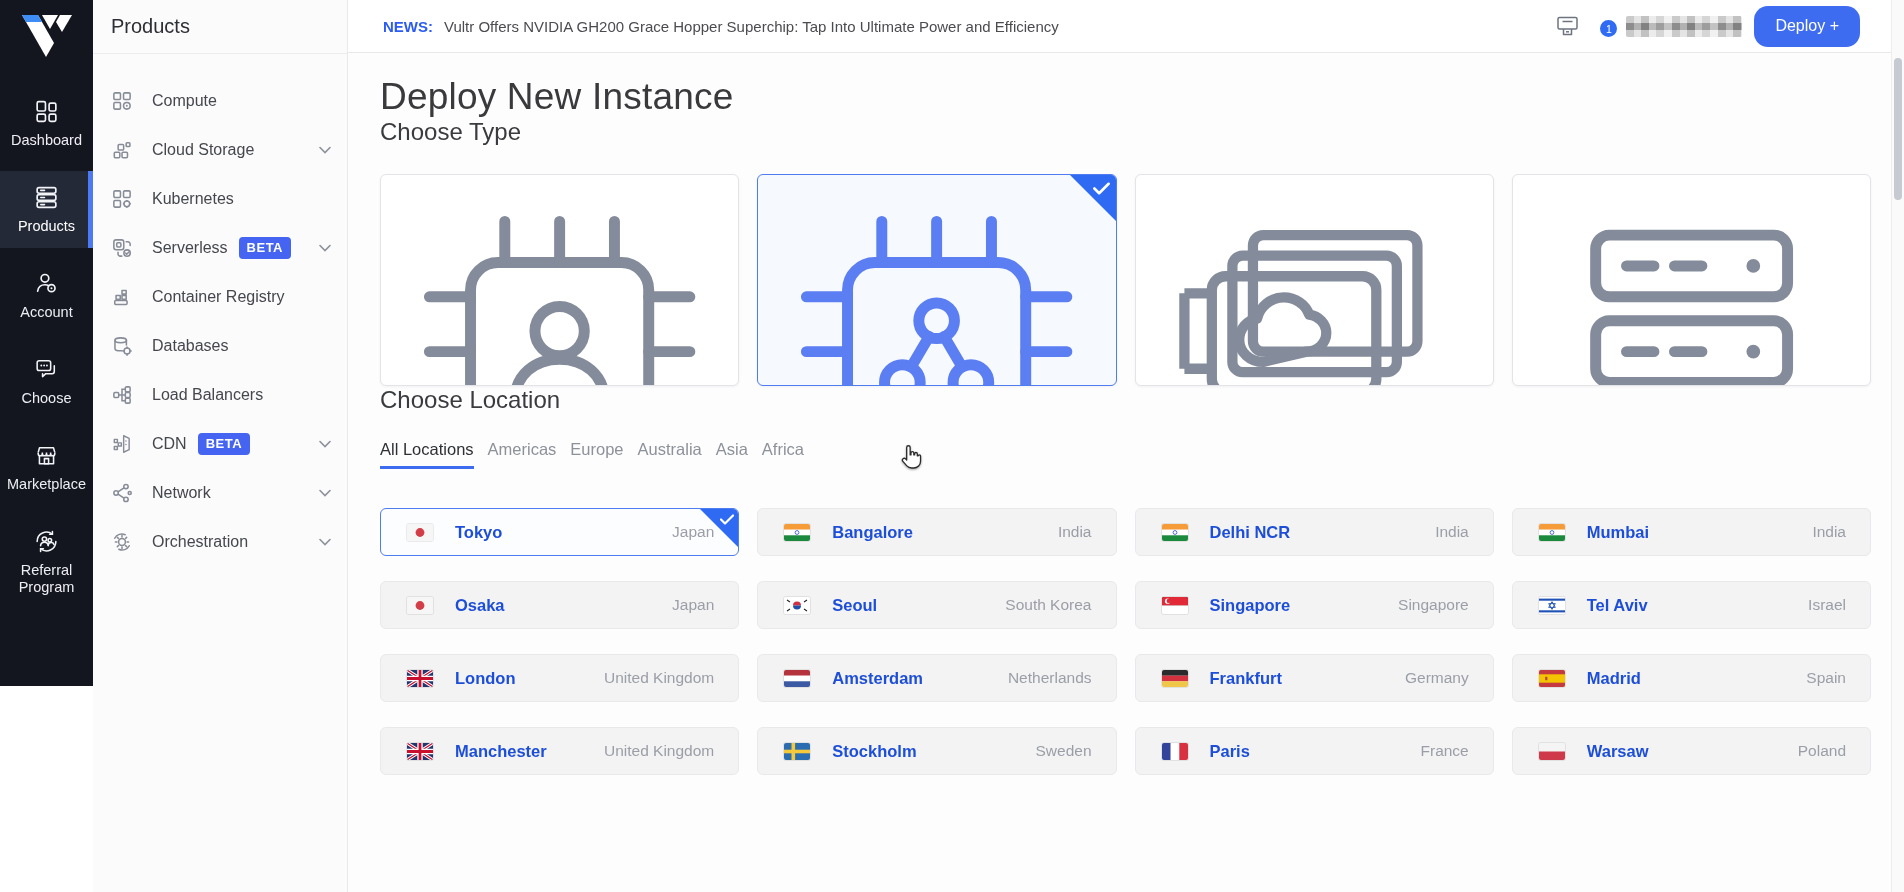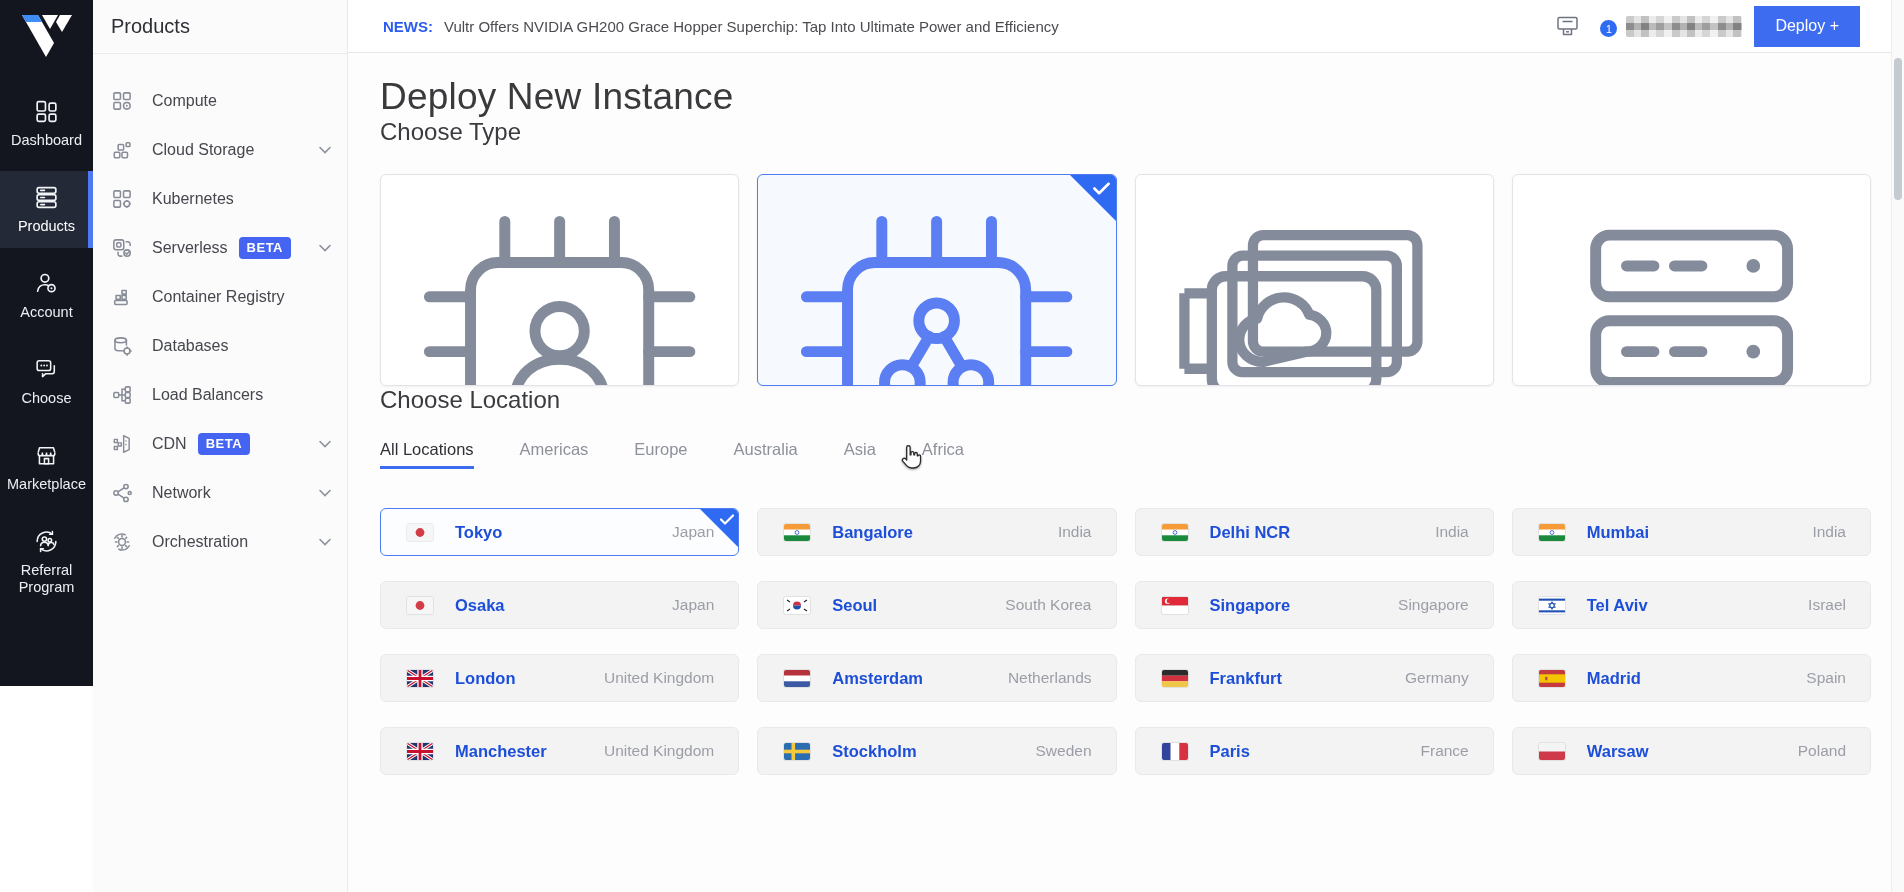--- a/index.html
+++ b/index.html
@@ -41,42 +41,42 @@
   .tb-icon{width:25px;height:25px;color:#6e7380;cursor:pointer;}
   .atm{margin-right:30px;}
   .bell-wrap{position:relative;margin-right:16px;}
   .badge{position:absolute;top:-8px;right:-9px;min-width:13px;height:17px;padding:0 2px;
          background:#2f6cf3;border:2px solid #fff;border-radius:50%;color:#fff;font-size:10.5px;
          display:flex;align-items:center;justify-content:center;}
   .redacted{width:116px;height:21px;border-radius:2px;margin-right:12px;cursor:pointer;
     background:
       repeating-linear-gradient(0deg, rgba(255,255,255,.45) 0 7px, rgba(90,90,90,.25) 7px 14px),
       repeating-linear-gradient(90deg,#9e9e9e 0 8px,#cfcfcf 8px 15px,#8f8f8f 15px 23px,#dcdcdc 23px 30px,#b4b4b4 30px 38px,#e6e6e6 38px 46px);}
-  .deploy-btn{height:41px;padding:0 21px;background:#3e6cf0;border:none;border-radius:0;
+  .deploy-btn{height:41px;padding:0 21px;background:#3e6cf0;border:none;border-radius:14px;
               color:#fff;font-size:16px;font-family:inherit;cursor:pointer;}
 
   
   .content{position:absolute;left:348px;top:53px;right:0;bottom:0;background:#fdfdfe;
            padding:0 33px 15px 32px;box-sizing:border-box;overflow:hidden;}
   h1.pg{margin:23px 0 0 0;font-size:37px;font-weight:400;color:#3a3a3d;letter-spacing:.2px;}
   h2.sec{font-size:24px;font-weight:500;color:#3a3b3e;margin:0;}
   .mt-type{margin-top:94px;}
   .mt-loc{margin-top:37px;}
 
   .type-grid{display:grid;grid-template-columns:repeat(4,1fr);gap:18px;margin-top:28px;}
   .type-card{position:relative;height:212px;background:#fff;border:1px solid #e4e4e8;border-radius:6px;
              box-sizing:border-box;padding:19px 21px;box-shadow:0 1px 3px rgba(20,22,31,.05);cursor:pointer;overflow:hidden;}
   .type-card.selected{border:1.5px solid #4f7cf0;background:#f6f9fd;}
   .tc-icon{width:46px;height:46px;color:#848b9b;margin-bottom:9px;}
   .type-card.selected .tc-icon{color:#5b7ef2;}
   .corner{position:absolute;top:0;right:0;width:0;height:0;
           border-top:46px solid #2e6bf2;border-left:46px solid transparent;}
   .corner-check{position:absolute;top:7px;right:6px;width:17px;height:13px;}
 
-  .tabs{display:flex;gap:46px;margin-top:26px;}
+  .tabs{display:flex;gap:14px;margin-top:26px;}
   .tab{position:relative;font-size:16.5px;color:#8d9199;padding-bottom:10px;cursor:pointer;}
   .tab.active{color:#2e3035;}
   .tab.active::after{content:"";position:absolute;left:0;right:0;bottom:0;height:3px;background:#3e6cf0;}
 
   .loc-grid{display:grid;grid-template-columns:repeat(4,1fr);column-gap:18px;row-gap:25px;
             grid-auto-rows:48px;margin-top:39px;}
   .loc-card{position:relative;display:flex;align-items:center;background:#f3f3f4;
             border:1px solid #e9e9eb;border-radius:6px;box-sizing:border-box;
             padding:0 24px 0 26px;cursor:pointer;overflow:hidden;}
   .loc-card.selected{background:#fcfdff;border:1.5px solid #4f7cf0;}

